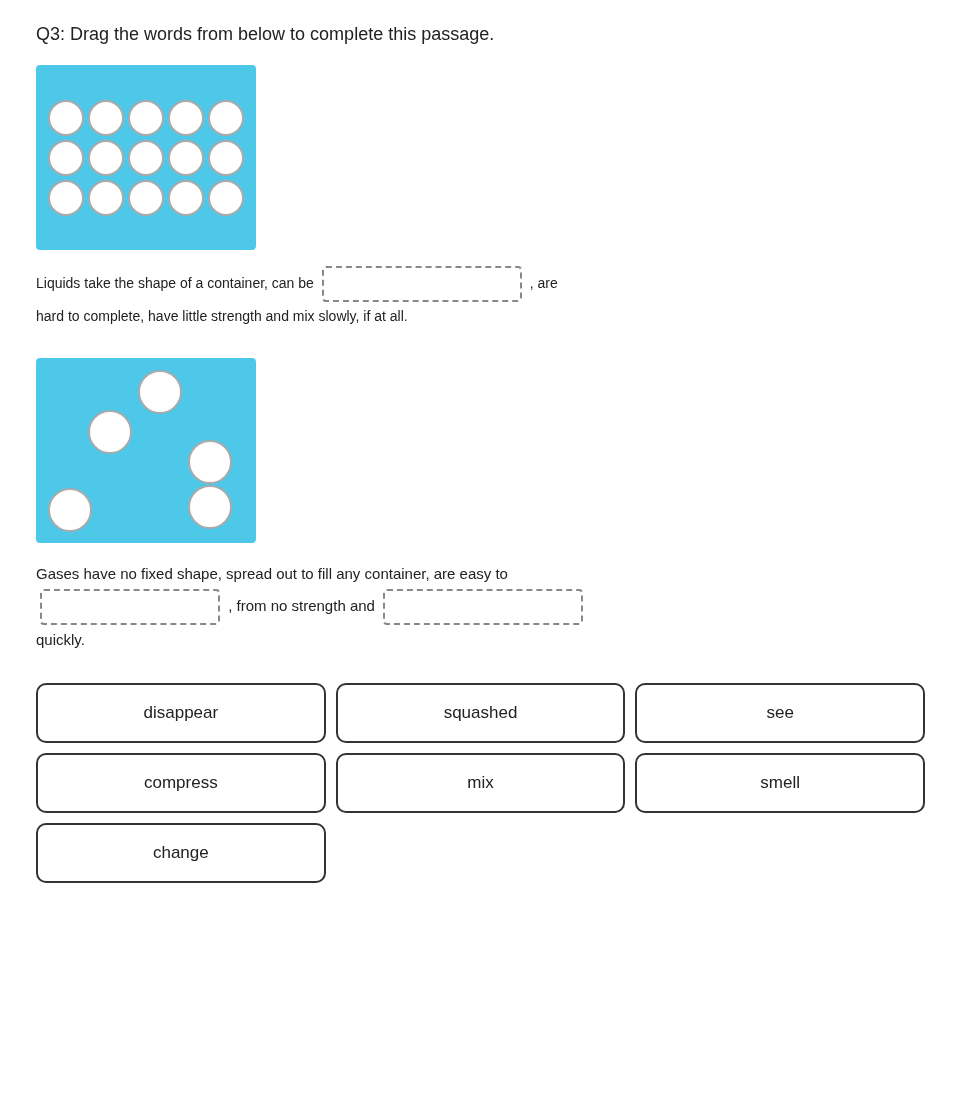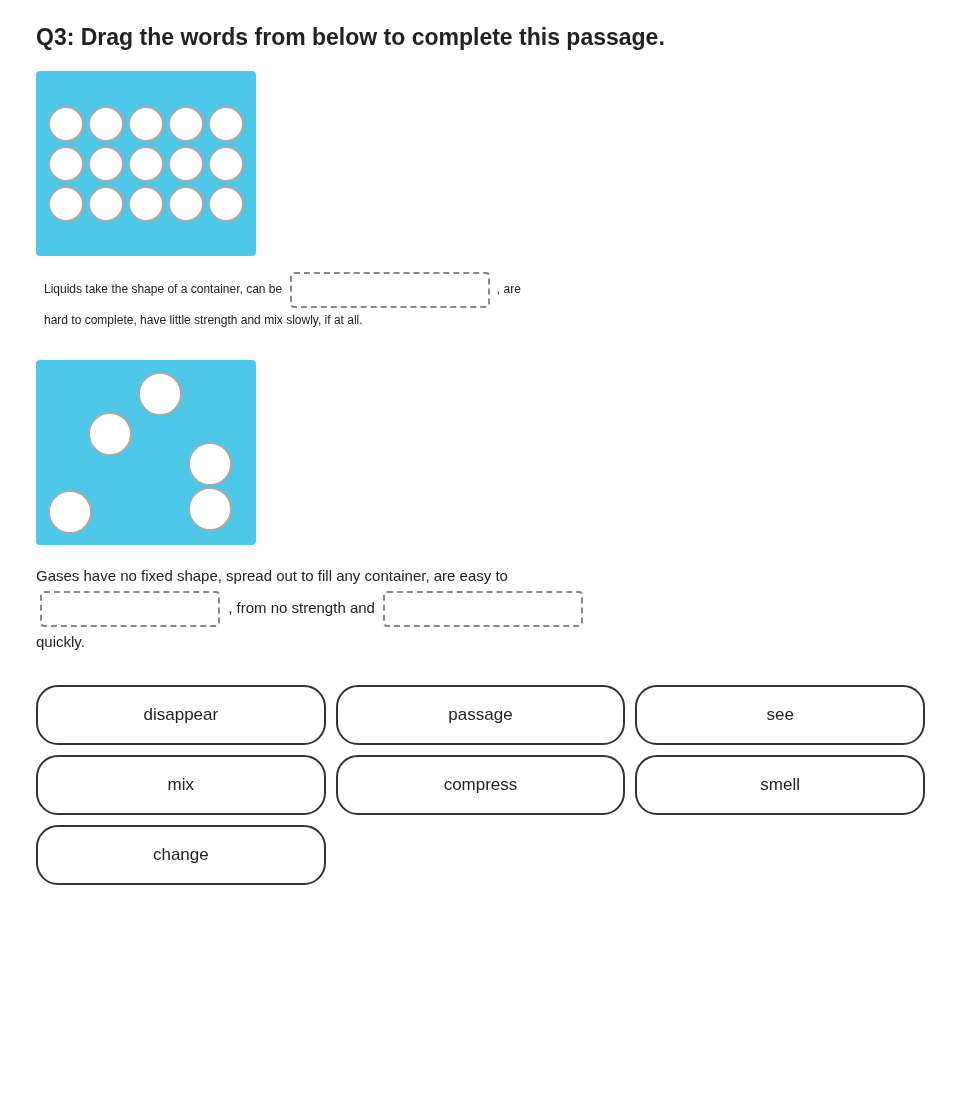--- a/index.html
+++ b/index.html
@@ -12,22 +12,22 @@
       background: #ffffff;
       font-family: Arial, sans-serif;
       font-size: 17px;
       color: #222;
       width: 961px;
       min-height: 1110px;
       padding: 24px 36px;
     }
 
     .question-title {
-      font-weight: bold;
-      font-size: 23px;
+      font-weight: normal;
+      font-size: 18px;
       margin-bottom: 20px;
     }
 
     .liquid-section {
       margin-bottom: 18px;
     }
 
     .diagram-box {
       width: 220px;
       height: 185px;
@@ -74,21 +74,21 @@
 
     .word-bank {
       display: grid;
       grid-template-columns: repeat(3, 1fr);
       gap: 10px;
       margin-top: 24px;
     }
 
     .word-card {
       border: 2px solid #333;
-      border-radius: 22px;
+      border-radius: 10px;
       padding: 18px 10px;
       text-align: center;
       font-size: 17px;
       cursor: grab;
       background: #fff;
       user-select: none;
     }
 
     .section-gap {
       margin-bottom: 28px;
@@ -147,21 +147,21 @@
       <div class="molecule"></div>
       <div class="molecule"></div>
       <div class="molecule"></div>
       <div class="molecule"></div>
       <div class="molecule"></div>
       <div class="molecule"></div>
       <div class="molecule"></div>
     </div>
   </div>
 
-  <div style="font-size:12px; line-height:2.0;margin-left:8px;">
+  <div style="font-size:14px; line-height:2.0;">
     <span>Liquids take the shape of a container, can be</span>
     <span class="inline-drop-lg">&nbsp;</span>
     <span>, are</span>
     <br>
     <span>hard to complete, have little strength and mix slowly, if at all.</span>
   </div>
 
 </div>
 
 <div class="gas-section section-gap" style="margin-top: 28px;">
@@ -188,32 +188,32 @@
   </div>
 
 </div>
 
 <div class="word-bank">
 
   <div class="word-card">
     <span>disappear</span>
   </div>
   <div class="word-card">
-    <span>passage</span>
+    <span>squashed</span>
   </div>
   <div class="word-card">
     <span>see</span>
   </div>
 
   <div class="word-card">
+    <span>compress</span>
+  </div>
+  <div class="word-card">
     <span>mix</span>
   </div>
-  <div class="word-card">
-    <span>compress</span>
-  </div>
 
   <div class="word-card">
     <span>smell</span>
   </div>
   <div class="word-card">
     <span>change</span>
   </div>
 </div>
 
 </body></html>

